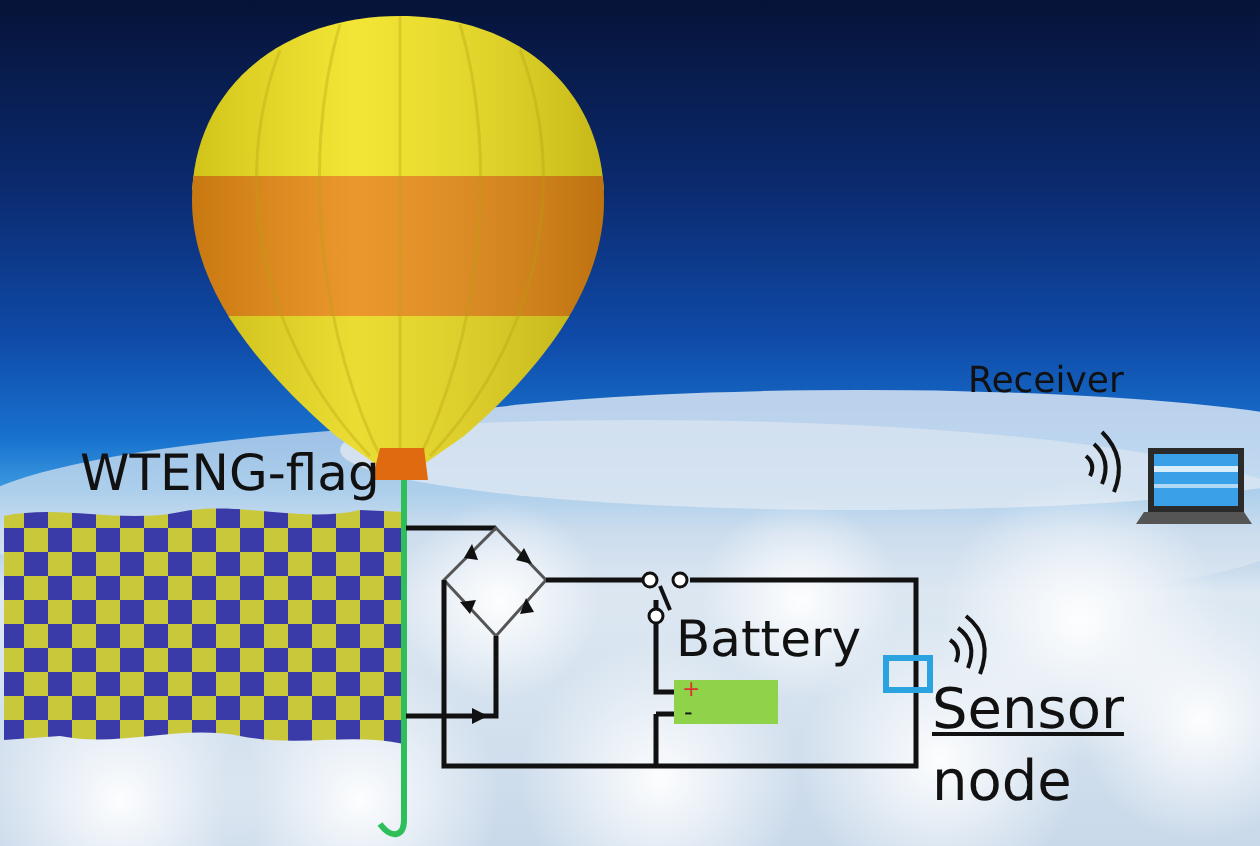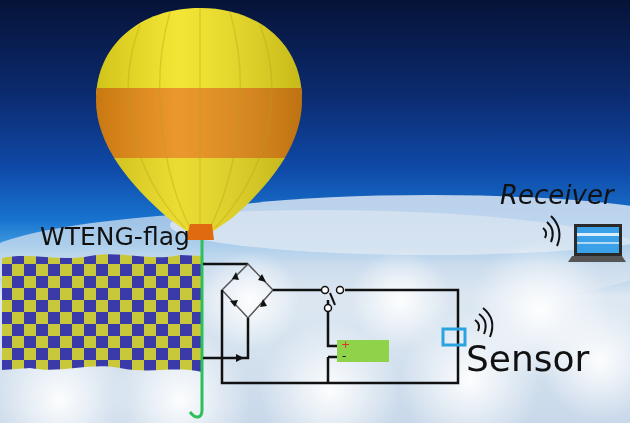--- a/index.html
+++ b/index.html
@@ -112,17 +112,19 @@
     <g>
       <rect x="574" y="224" width="48" height="32" fill="#2a2a2a"></rect>
       <rect x="577" y="227" width="42" height="26" fill="#3aa0e8"></rect>
       <rect x="577" y="233" width="42" height="3" fill="#d8eefc"></rect>
       <rect x="577" y="242" width="42" height="2" fill="#ffffff" opacity="0.6"></rect>
       <polygon points="568,262 626,262 622,256 572,256" fill="#555"></polygon>
     </g>
   </svg>
 
   <div class="label" style="left:12px;top:222px;font-size:25px;margin-left:28px;">WTENG-flag</div>
+  <div class="label" style="left:338px;top:305px;font-size:25px;">Battery</div>
   <div class="label" style="left:341px;top:338px;font-size:11px;color:#e03030;">+</div>
   <div class="label" style="left:342px;top:349px;font-size:12px;">-</div>
-  <div class="label" style="left:466px;top:338px;font-size:36px;">Sensor</div>
-  <div class="label" style="left:500px;top:180px;font-size:26px;font-style:italic;">Receiver</div>
+  <div class="label" style="left:466px;top:338px;font-size:28px;text-decoration:underline;">Sensor</div>
+  <div class="label" style="left:466px;top:374px;font-size:28px;">node</div>
+  <div class="label" style="left:484px;top:180px;font-size:18px;">Receiver</div>
 </div>
 
 </body></html>

